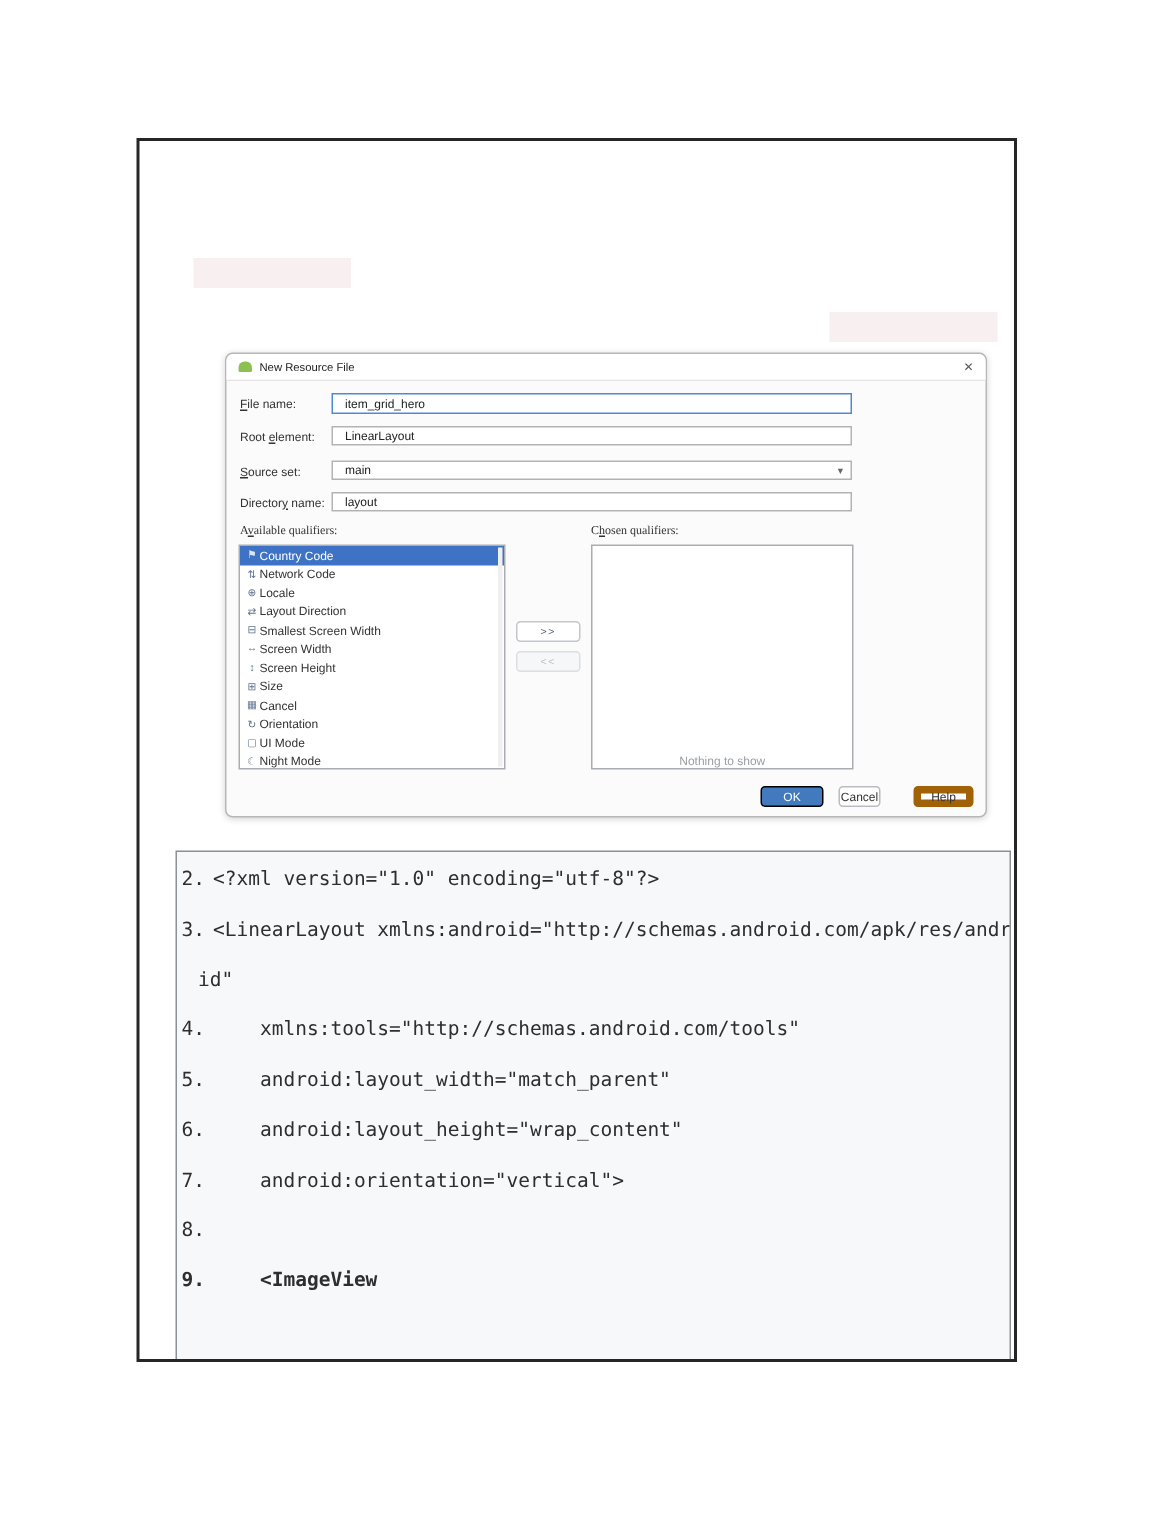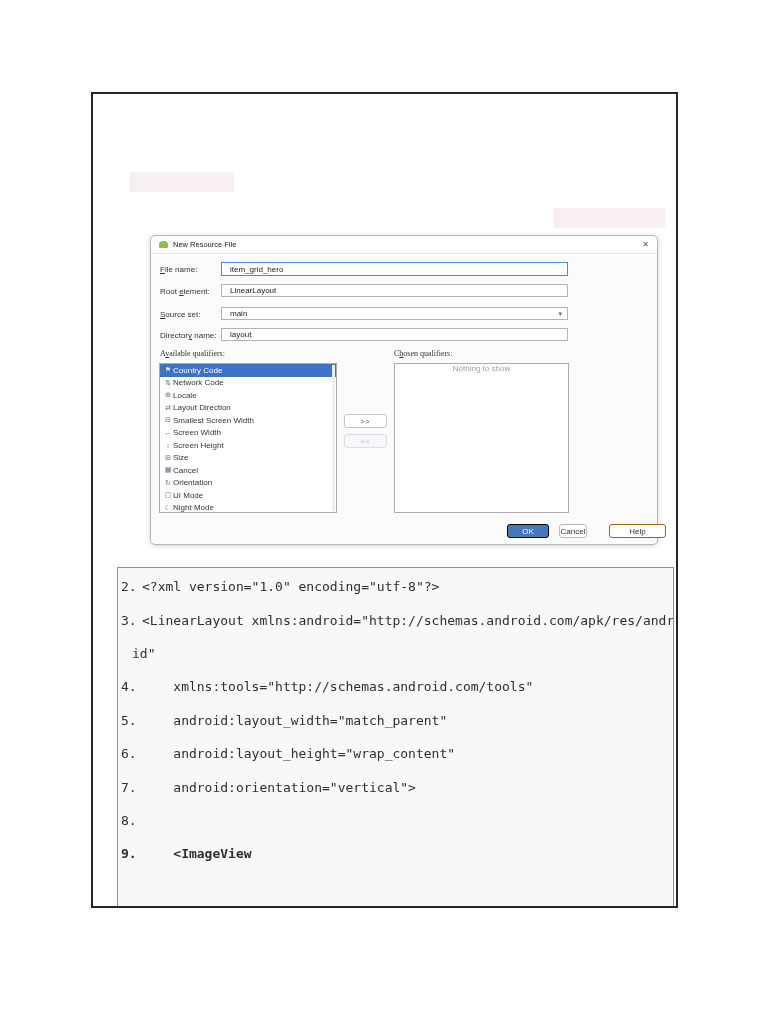--- a/index.html
+++ b/index.html
@@ -42,28 +42,28 @@
   .q-item.selected{background:#3d72c4;color:#fff;}
   .q-item.selected .q-ico{color:#dce7f5;}
 
   .xfer-btn{position:absolute;left:193px;width:43px;height:14px;box-sizing:border-box;
     border:1px solid #c3c6ca;border-radius:3px;background:#fff;font-size:7px;color:#4e5a68;
     display:flex;align-items:center;justify-content:center;letter-spacing:1px;}
   .xfer-btn.right{top:178px;}
   .xfer-btn.left{top:198px;background:#f6f7f8;border-color:#dcdee1;color:#b9bdc3;}
 
   .chosen-box{position:absolute;left:243px;top:127px;width:175px;height:150px;box-sizing:border-box;
-    border:1px solid #a9acb0;background:#fff;display:flex;align-items:flex-start;justify-content:center;}
+    border:1px solid #a9acb0;background:#fff;display:flex;align-items:flex-end;justify-content:center;}
   .empty-text{font-size:8px;color:#9aa0a6;}
 
   .dlg-btn{position:absolute;height:14px;box-sizing:border-box;border-radius:3px;font-size:8px;
     display:flex;align-items:center;justify-content:center;top:288px;}
   .dlg-btn.ok{left:356px;width:42px;background:#4379bd;border:1px solid #000000;color:#fff;}
   .dlg-btn.cancel{left:408px;width:28px;background:#fff;border:1px solid #b9bcc0;color:#333;}
-  .dlg-btn.help{left:458px;width:57px;background:#fff;border:1px solid #a16207;color:#333;}
+  .dlg-btn.help{left:458px;width:40px;background:#fff;border:5px solid #a16207;color:#333;}
 
   
   .code-block{position:absolute;left:24px;top:473px;width:557px;height:400px;box-sizing:border-box;
     background:#f7f8fa;border:1px solid #8c9196;padding-top:2px;overflow:hidden;
     font-family:"DejaVu Sans Mono","Liberation Mono",monospace;font-size:13px;color:#2e2e2e;}
   .code-line{height:33.4px;display:flex;align-items:center;padding-left:3px;white-space:pre;
     overflow:hidden;}
   .code-line .num{min-width:21px;flex-shrink:0;}
   .code-line.bold{font-weight:bold;}
   .code-line.wrap .ctext{margin-left:11px;}

